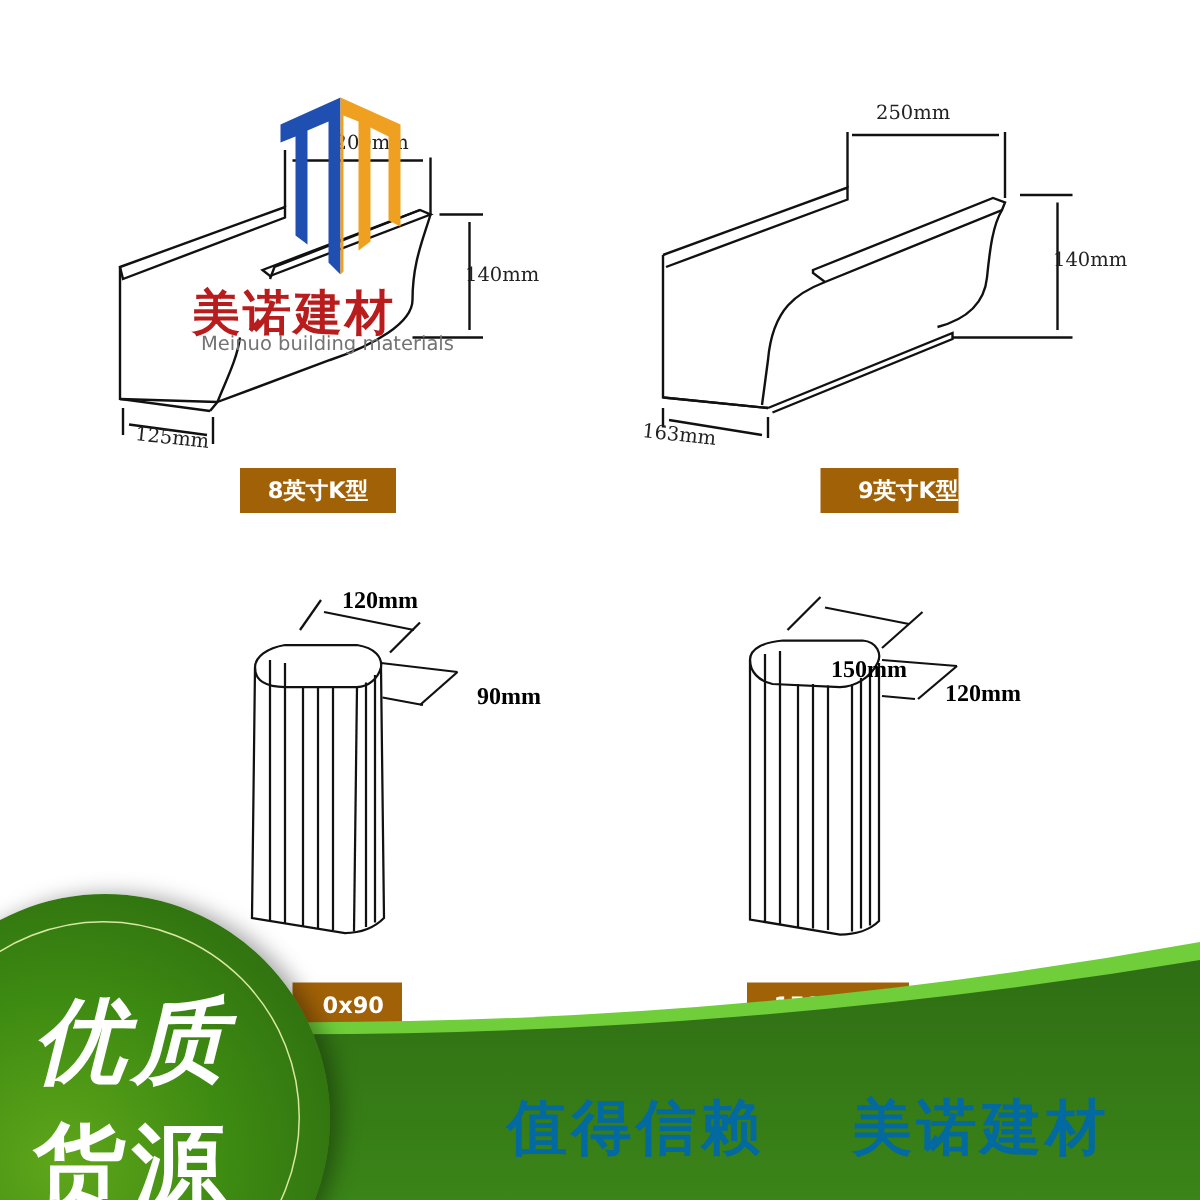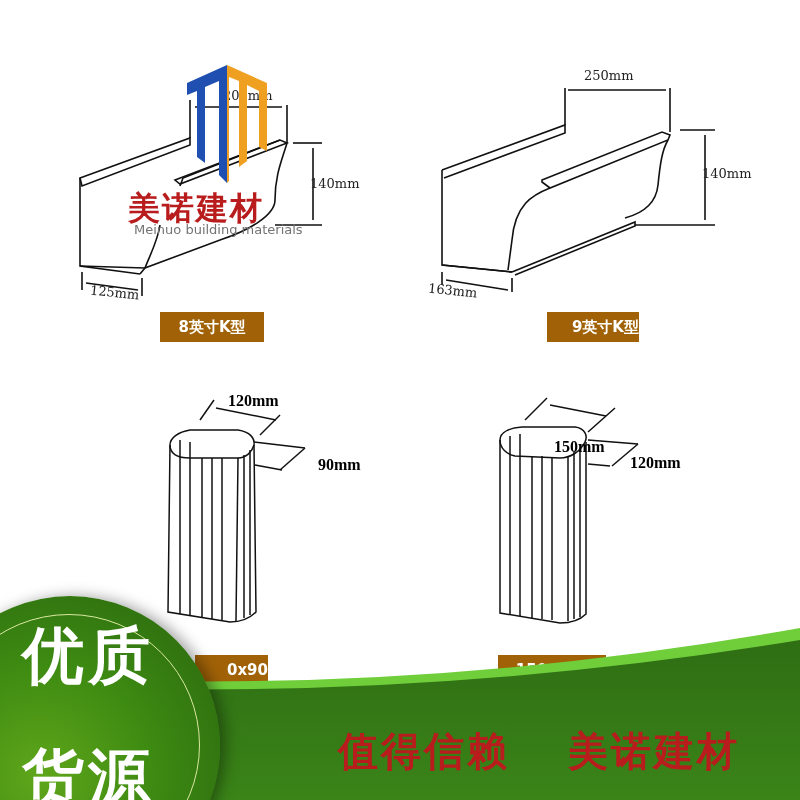--- a/index.html
+++ b/index.html
@@ -6,21 +6,21 @@
   body{width:800px;height:800px;position:relative;overflow:hidden;background:#ffffff;font-family:"DejaVu Sans","Liberation Sans",sans-serif;}
   .abs{position:absolute;}
   .dim{font-family:"DejaVu Serif","Liberation Serif",serif;font-size:13px;color:#222;white-space:nowrap;}
   .dim-sans{font-family:Liberation Serif, serif;font-size:16px;font-weight:bold;color:#000000;white-space:nowrap;}
   .red-label{position:absolute;background:#a16207;color:#fff;font-weight:bold;font-size:15px;text-align:center;line-height:30px;height:30px;}
   .logo-cn{position:absolute;left:128px;top:187px;font-size:32px;font-weight:bold;color:#b91c1c;letter-spacing:2px;white-space:nowrap;font-family:"DejaVu Sans","Liberation Sans",sans-serif;}
   .logo-en{position:absolute;left:134px;top:222px;font-size:13px;color:#737373;white-space:nowrap;font-family:"DejaVu Sans","Liberation Sans",sans-serif;}
   .badge-circle{position:absolute;left:-80px;top:596px;width:300px;height:300px;border-radius:50%;background:radial-gradient(circle at 40% 60%,#5fa61a 0%,#3d8a12 45%,#2f7010 80%);box-shadow:6px 0 14px rgba(0,0,0,0.35);}
   .badge-ring{position:absolute;left:-62px;top:614px;width:262px;height:262px;border-radius:50%;border:1.5px solid #d9e8a0;box-sizing:border-box;}
   .badge-text{position:absolute;left:22px;color:#fff;font-weight:bold;font-size:62px;letter-spacing:4px;line-height:72px;white-space:nowrap;}
-  .slogan{position:absolute;top:724px;color:#b91c1c;font-weight:bold;font-size:40px;letter-spacing:3px;white-space:nowrap;}
+  .slogan{position:absolute;top:724px;color:#0369a1;font-weight:bold;font-size:40px;letter-spacing:3px;white-space:nowrap;}
 </style>
 </head>
 <body>
 
 <div class="abs" style="left:0;top:0;width:400px;height:320px;">
   <svg width="400" height="320" viewBox="0 0 400 320">
     <g fill="none" stroke="#111" stroke-width="1.6">
 
       <path d="M80 178 L190 138 L190 145 L82 186 Z"></path>
 
@@ -131,37 +131,37 @@
       <path d="M80 35 L136 46"></path>
       <path d="M118 70 L168 74"></path>
         <path d="M118 94 L140 96"></path>
       <path d="M168 74 L142 96"></path>
     </g>
   </svg>
   <span class="abs dim-sans" style="left:84px;top:20px;margin-top:48px;">150mm</span>
   <span class="abs dim-sans" style="left:160px;top:84px;">120mm</span>
 </div>
 
-<div class="red-label" style="left:195px;top:655px;width:73px;text-align:right;overflow:hidden;">
+<div class="red-label" style="left:195px;top:655px;width:73px;text-align:center;overflow:hidden;">
   <span style="padding-left:8px;">0x90</span>
 </div>
 <div class="red-label" style="left:498px;top:655px;width:108px;">150x120</div>
 
 <div class="abs" style="left:0;top:0;width:800px;height:800px;pointer-events:none;">
   <svg width="800" height="800" viewBox="0 0 800 800" style="position:absolute;left:0;top:0;">
     <defs>
       <linearGradient id="gb" x1="0" y1="0" x2="0" y2="1">
         <stop offset="0" stop-color="#2f6e14"></stop>
         <stop offset="1" stop-color="#3a8418"></stop>
       </linearGradient>
     </defs>
     <path d="M0 675 Q400 700 800 628 L800 800 L0 800 Z" fill="#6fce3a"></path>
     <path d="M0 684 Q400 706 800 640 L800 800 L0 800 Z" fill="url(#gb)"></path>
   </svg>
 </div>
 
 <div class="badge-circle"></div>
 <div class="badge-ring"></div>
-<div class="badge-text" style="top:620px;">优质</div>
+<div class="badge-text" style="top:658px;font-style:italic;">优质</div>
 <div class="badge-text" style="top:742px;">货源</div>
 
 <div class="slogan" style="left:338px;">值得信赖</div>
 <div class="slogan" style="left:568px;">美诺建材</div>
 
 </body></html>

